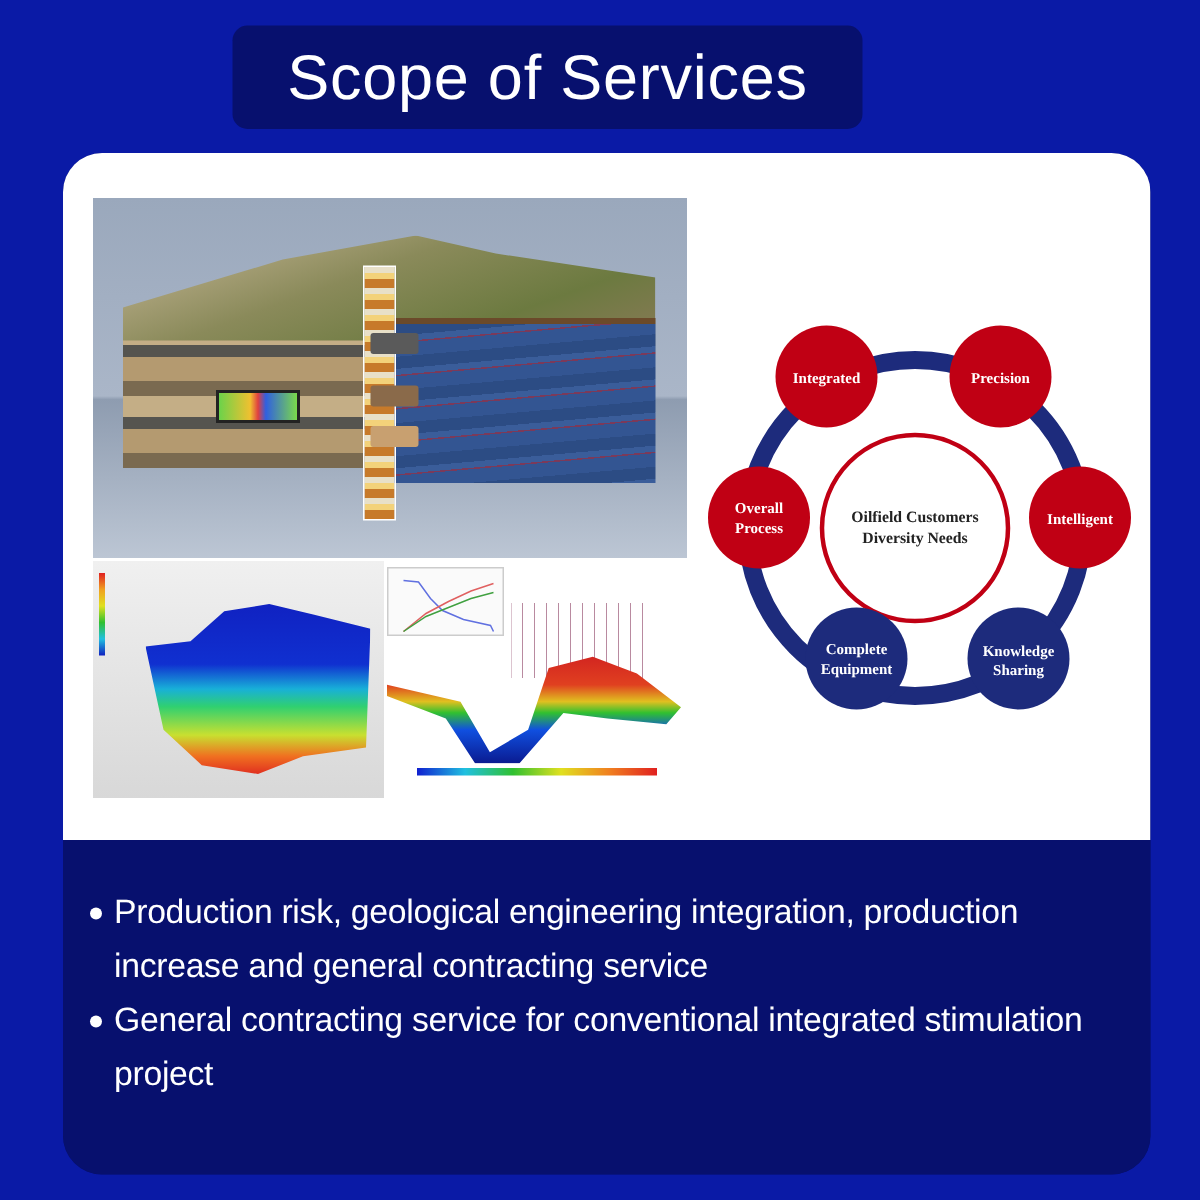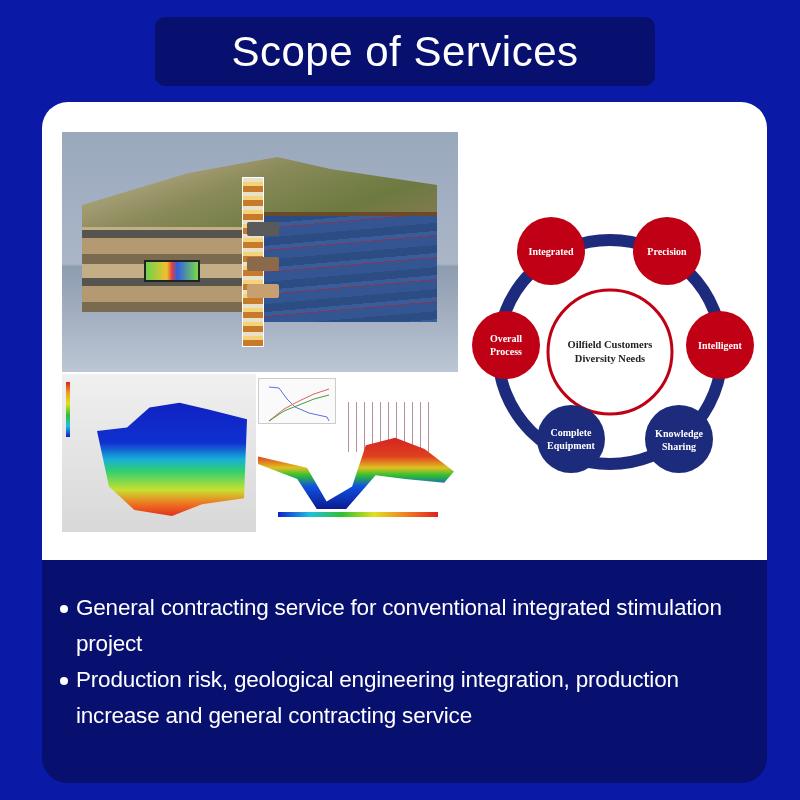--- a/index.html
+++ b/index.html
@@ -1,20 +1,20 @@
 <!DOCTYPE html>
 <html><head>
 <meta charset="utf-8">
 <style>
   * { box-sizing: border-box; margin: 0; padding: 0; }
   html, body { width: 800px; height: 800px; overflow: hidden; }
   body { background: #0a1aa6; font-family: "Liberation Sans", sans-serif; position: relative; }
 
   .title-bar {
-    position: absolute; left: 155px; top: 17px; width: 500px; height: 69px;
+    position: absolute; left: 155px; top: 17px; width: 420px; height: 69px;
     background: #07106e; border-radius: 10px;
     display: flex; align-items: center; justify-content: center;
   }
   .title-bar h1 { color: #fff; font-size: 42px; font-weight: normal; letter-spacing: 0.5px; }
 
   .card {
     position: absolute; left: 42px; top: 102px; width: 725px; height: 681px;
     border-radius: 26px; overflow: hidden; background: #07106e;
   }
   .card-top { position: absolute; left: 0; top: 0; width: 725px; height: 458px; background: #fff; }
@@ -170,17 +170,17 @@
       <g>
         <circle cx="44" cy="138" r="34" fill="#c00014"></circle>
         <text x="44" y="135" text-anchor="middle" font-family="Liberation Serif, serif" font-weight="bold" font-size="10" fill="#fff">Overall</text>
         <text x="44" y="148" text-anchor="middle" font-family="Liberation Serif, serif" font-weight="bold" font-size="10" fill="#fff">Process</text>
       </g>
     </svg>
   </div>
 
   <div class="card-bottom">
     <ul class="bullets">
+      <li>Production risk, geological engineering integration, production increase and general contracting service</li>
       <li>General contracting service for conventional integrated stimulation project</li>
-      <li>Production risk, geological engineering integration, production increase and general contracting service</li>
     </ul>
   </div>
 </div>
 
 </body></html>

